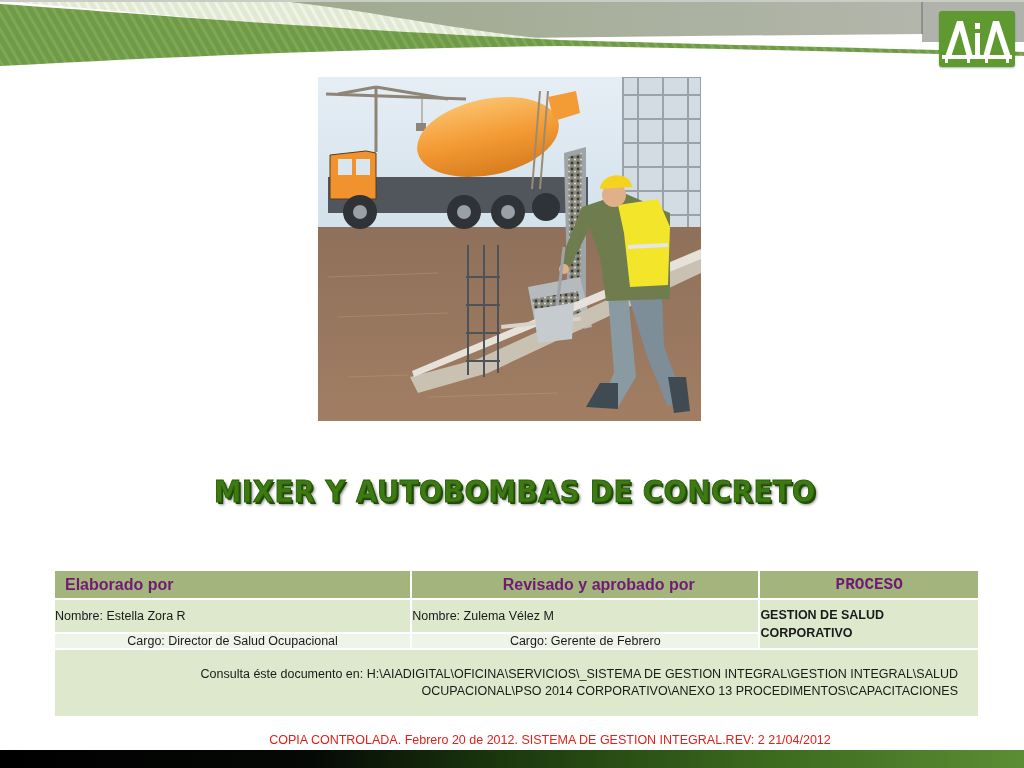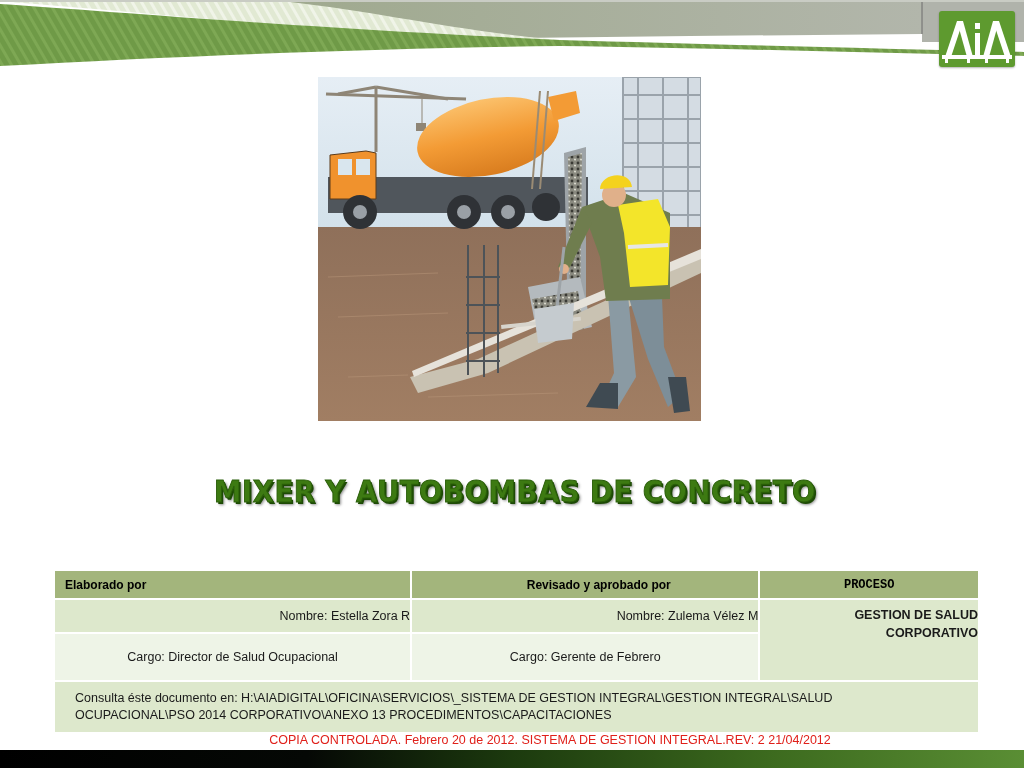--- a/index.html
+++ b/index.html
@@ -40,27 +40,27 @@
   
   #info-table {
     position: absolute; left: 53px; top: 569px; width: 927px;
     border-collapse: collapse;
     font-family: "Liberation Sans", sans-serif;
     font-size: 12.5px; color: #1a1a1a;
   }
   #info-table td, #info-table th { border: 2px solid #ffffff; }
   #info-table th {
     background: #a3b57c; height: 29px; font-weight: bold;
-    font-size: 12px; color: #000000;
+    font-size: 16px; color: #701a75;
   }
   #info-table th.left { text-align: left; padding-left: 10px; }
-  #info-table .row1 td { background: #dde8cc; height: 34px; text-align: right; vertical-align: middle; }
-  #info-table .row2 td { background: #eef4e7; height: 48px; text-align: center; vertical-align: middle; }
+  #info-table .row1 td { background: #dde8cc; height: 34px; text-align: left; vertical-align: middle; }
+  #info-table .row2 td { background: #eef4e7; height: 16px; text-align: center; vertical-align: middle; }
   #info-table td.proceso { background: #dde8cc !important; vertical-align: top; padding-top: 6px; line-height: 18px; font-weight: bold; }
-  #info-table .row3 td { background: #dde8cc; height: 48px; text-align: left; line-height: 17px; padding: 8px 20px; }
+  #info-table .row3 td { background: #dde8cc; height: 48px; text-align: right; line-height: 17px; padding: 16px 20px; }
   .c1 { width: 358px; } .c2 { width: 349px; padding-left: 27px; } .c3 { width: 220px; font-family: Liberation Mono, monospace; }
 
   
   #footer-note {
     position: absolute; left: 0; top: 733px; width: 1100px; text-align: center;
     color: #e0201a; font-size: 12.5px; font-family: "Liberation Sans", sans-serif;
   }
   #footer-bar {
     position: absolute; left: 0; top: 750px; width: 1024px; height: 18px;
     background: linear-gradient(90deg, #000 0%, #050805 30%, #1c3a0e 50%, #3c6a1e 75%, #5a8e34 100%);

